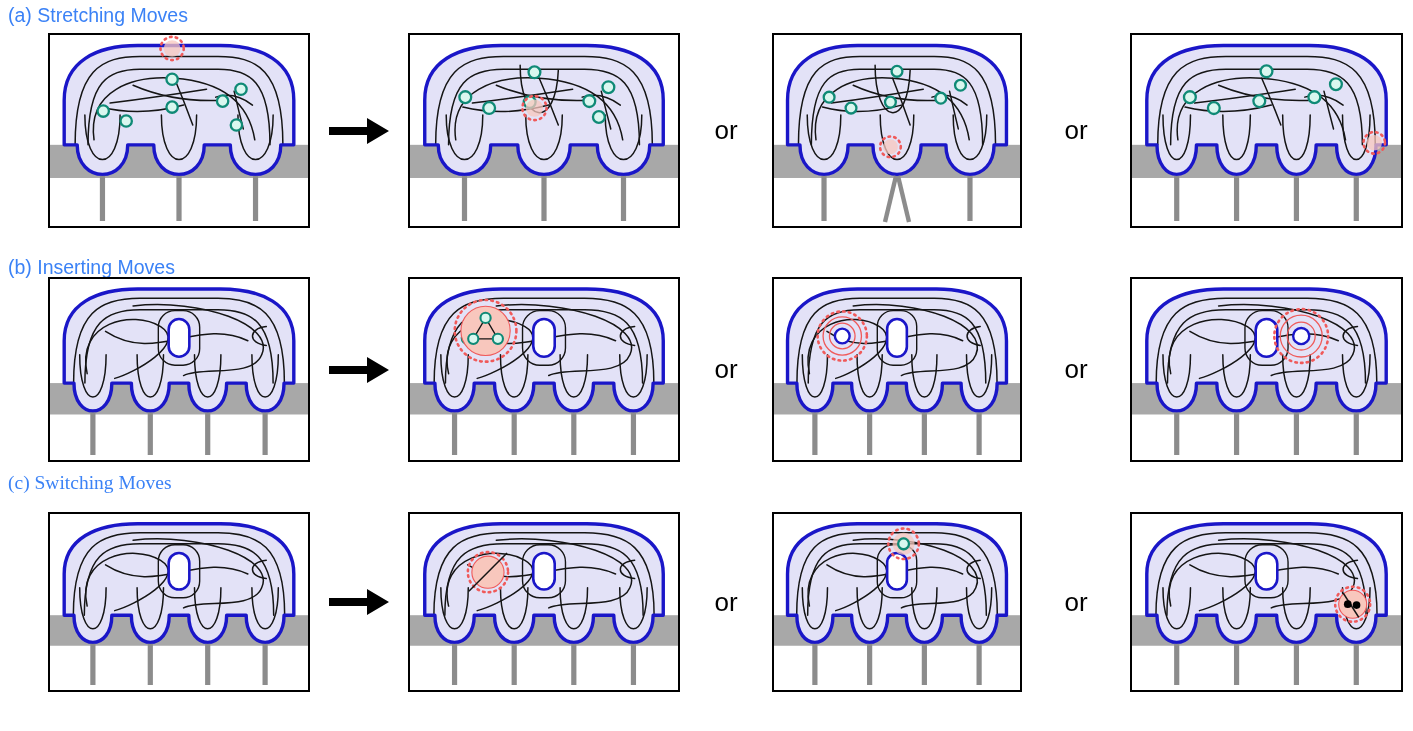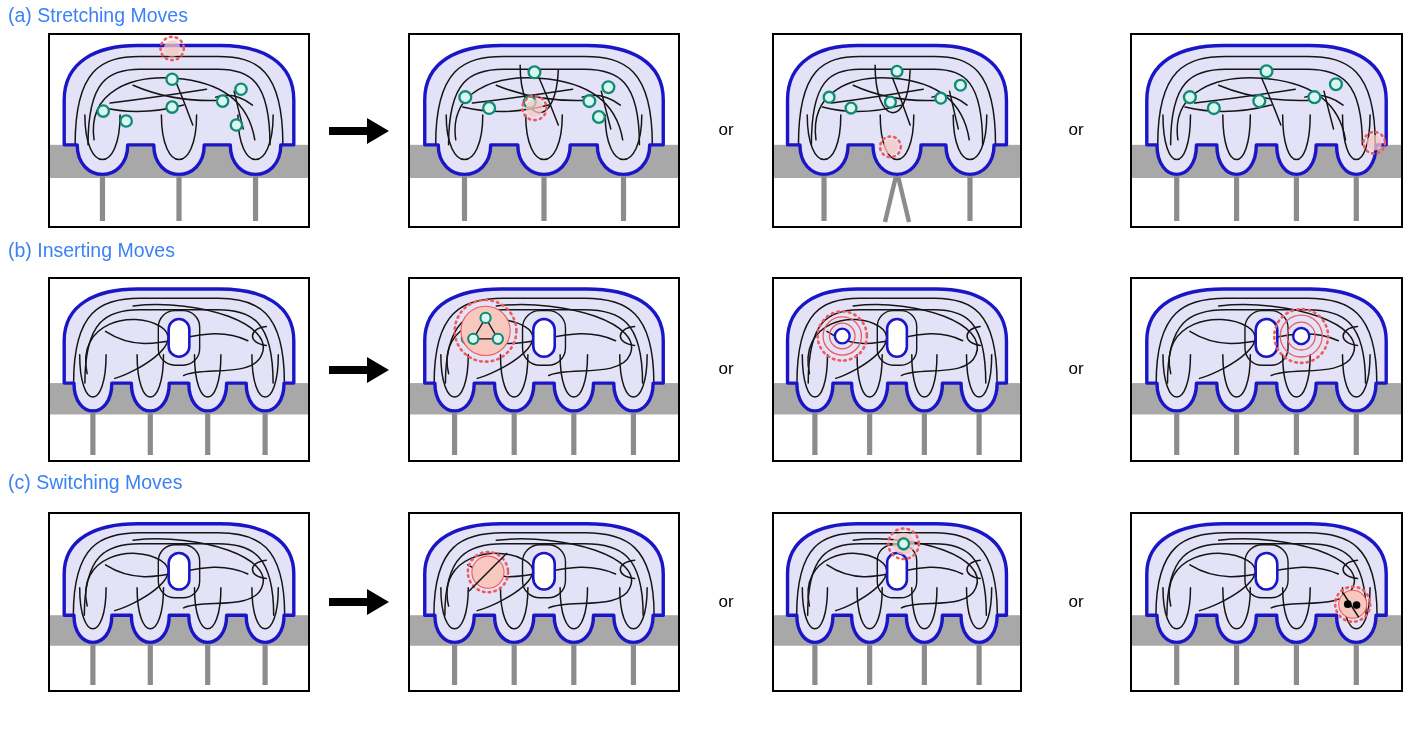--- a/index.html
+++ b/index.html
@@ -13,21 +13,21 @@
     position:absolute;left:8px;font-size:19.5px;line-height:19.5px;
     color:#3b82f6;white-space:nowrap;letter-spacing:0px;
   }
   .panel{
     position:absolute;border:2.2px solid #000;background:#fff;box-sizing:border-box;
   }
   .conn{
     position:absolute;display:flex;align-items:center;justify-content:center;
     font-size:20px;color:#000;
   }
-  .or-text{font-size:17px;line-height:20.5px;text-align:center;}
+  .or-text{font-size:26px;line-height:20.5px;text-align:center;}
   svg{display:block;}
 </style>
 </head>
 <body>
 
 <div id="figure-root">
     <div class="row" style="top: 0px;">
       <div class="row-label" style="top: 6px;">(a) Stretching Moves</div>
       <div class="panel" style="left: 48px; top: 33px; width: 262px; height: 195px;">
         <svg width="258" height="191" viewBox="0 0 258 191">
@@ -190,21 +190,21 @@
           <circle cx="134.5" cy="36.3282" r="5.917999999999999" fill="#d9f7ef" stroke="#0f8a76" stroke-width="2.3"></circle>
           <circle cx="127.3177" cy="66.1242" r="5.917999999999999" fill="#d9f7ef" stroke="#0f8a76" stroke-width="2.3"></circle>
           <circle cx="182.382" cy="62.15140000000001" r="5.917999999999999" fill="#d9f7ef" stroke="#0f8a76" stroke-width="2.3"></circle>
           <circle cx="203.92890000000003" cy="49.23980000000001" r="5.917999999999999" fill="#d9f7ef" stroke="#0f8a76" stroke-width="2.3"></circle>
           <circle cx="242.2345" cy="107.8386" r="7.747199999999999" fill="#f8c7bd" fill-opacity="0.75" stroke="none"></circle>
           <circle cx="242.2345" cy="107.8386" r="10.76" fill="none" stroke="#f05a5a" stroke-width="2.6" stroke-dasharray="1.6 4.2" stroke-linecap="round"></circle>
         </svg>
       </div>
     </div>
     <div class="row" style="top: 232px;">
-      <div class="row-label" style="top: 9px;">(b) Inserting Moves</div>
+      <div class="row-label" style="top: 26px;">(b) Inserting Moves</div>
       <div class="panel" style="left: 48px; top: 45px; width: 262px; height: 185px;">
         <svg width="258" height="181" viewBox="0 0 258 181">
           <rect x="0" y="104.075" width="258" height="31.4216" fill="#a8a8a8"></rect>
           <path d="M 14.19 61.721000000000004 C 14.19 25.014200000000002, 46.336800000000004 9.955, 87.6684 9.955 L 170.3316 9.955 C 211.6632 9.955, 243.81 25.014200000000002, 243.81 61.721000000000004 L 243.81 104.075 L 234.05115 104.075 C 234.05115 141.38815, 196.16385 141.38815, 196.16385 104.075 L 176.64615 104.075 C 176.64615 141.38815, 138.75885 141.38815, 138.75885 104.075 L 119.24115 104.075 C 119.24115 141.38815, 81.35385 141.38815, 81.35385 104.075 L 61.836149999999996 104.075 C 61.836149999999996 141.38815, 23.94885 141.38815, 23.94885 104.075 L 14.19 104.075 Z" fill="#e3e2f7" stroke="none"></path>
           <defs>
             <clipPath id="clip13">
               <path d="M 14.19 61.721000000000004 C 14.19 25.014200000000002, 46.336800000000004 9.955, 87.6684 9.955 L 170.3316 9.955 C 211.6632 9.955, 243.81 25.014200000000002, 243.81 61.721000000000004 L 243.81 104.075 L 234.05115 104.075 C 234.05115 141.38815, 196.16385 141.38815, 196.16385 104.075 L 176.64615 104.075 C 176.64615 141.38815, 138.75885 141.38815, 138.75885 104.075 L 119.24115 104.075 C 119.24115 141.38815, 81.35385 141.38815, 81.35385 104.075 L 61.836149999999996 104.075 C 61.836149999999996 141.38815, 23.94885 141.38815, 23.94885 104.075 L 14.19 104.075 Z"></path>
             </clipPath>
           </defs>
           <g clip-path="url(#clip13)">
@@ -341,21 +341,21 @@
           <rect x="161.82625000000002" y="133.53275" width="5.2" height="42.46725000000001" fill="#8c8c8c"></rect>
           <rect x="221.67875" y="133.53275" width="5.2" height="42.46725000000001" fill="#8c8c8c"></rect>
           <circle cx="169.21445" cy="57.015" r="20.982000000000003" fill="none" stroke="#f05a5a" stroke-width="1.3"></circle>
           <circle cx="169.21445" cy="57.015" r="13.988000000000001" fill="none" stroke="#f05a5a" stroke-width="1.3"></circle>
           <circle cx="169.21445" cy="57.015" r="8.07" fill="#ffffff" stroke="#1a16c8" stroke-width="2.4"></circle>
           <circle cx="169.21445" cy="57.015" r="26.900000000000002" fill="none" stroke="#f05a5a" stroke-width="2.6" stroke-dasharray="1.6 4.2" stroke-linecap="round"></circle>
         </svg>
       </div>
     </div>
     <div class="row" style="top: 463px;">
-      <div class="row-label" style="top: 10px;">(c) Switching Moves</div>
+      <div class="row-label" style="top: 10px; font-family: Liberation Serif, serif;">(c) Switching Moves</div>
       <div class="panel" style="left: 48px; top: 49px; width: 262px; height: 180px;">
         <svg width="258" height="176" viewBox="0 0 258 176">
           <rect x="0" y="101.20000000000002" width="258" height="30.553600000000003" fill="#a8a8a8"></rect>
           <path d="M 14.19 60.01600000000001 C 14.19 24.3232, 46.336800000000004 9.68, 87.6684 9.68 L 170.3316 9.68 C 211.6632 9.68, 243.81 24.3232, 243.81 60.01600000000001 L 243.81 101.20000000000002 L 234.05115 101.20000000000002 C 234.05115 137.4824, 196.16385 137.4824, 196.16385 101.20000000000002 L 176.64615 101.20000000000002 C 176.64615 137.4824, 138.75885 137.4824, 138.75885 101.20000000000002 L 119.24115 101.20000000000002 C 119.24115 137.4824, 81.35385 137.4824, 81.35385 101.20000000000002 L 61.836149999999996 101.20000000000002 C 61.836149999999996 137.4824, 23.94885 137.4824, 23.94885 101.20000000000002 L 14.19 101.20000000000002 Z" fill="#e3e2f7" stroke="none"></path>
           <defs>
             <clipPath id="clip23">
               <path d="M 14.19 60.01600000000001 C 14.19 24.3232, 46.336800000000004 9.68, 87.6684 9.68 L 170.3316 9.68 C 211.6632 9.68, 243.81 24.3232, 243.81 60.01600000000001 L 243.81 101.20000000000002 L 234.05115 101.20000000000002 C 234.05115 137.4824, 196.16385 137.4824, 196.16385 101.20000000000002 L 176.64615 101.20000000000002 C 176.64615 137.4824, 138.75885 137.4824, 138.75885 101.20000000000002 L 119.24115 101.20000000000002 C 119.24115 137.4824, 81.35385 137.4824, 81.35385 101.20000000000002 L 61.836149999999996 101.20000000000002 C 61.836149999999996 137.4824, 23.94885 137.4824, 23.94885 101.20000000000002 L 14.19 101.20000000000002 Z"></path>
             </clipPath>
           </defs>
           <g clip-path="url(#clip23)">

